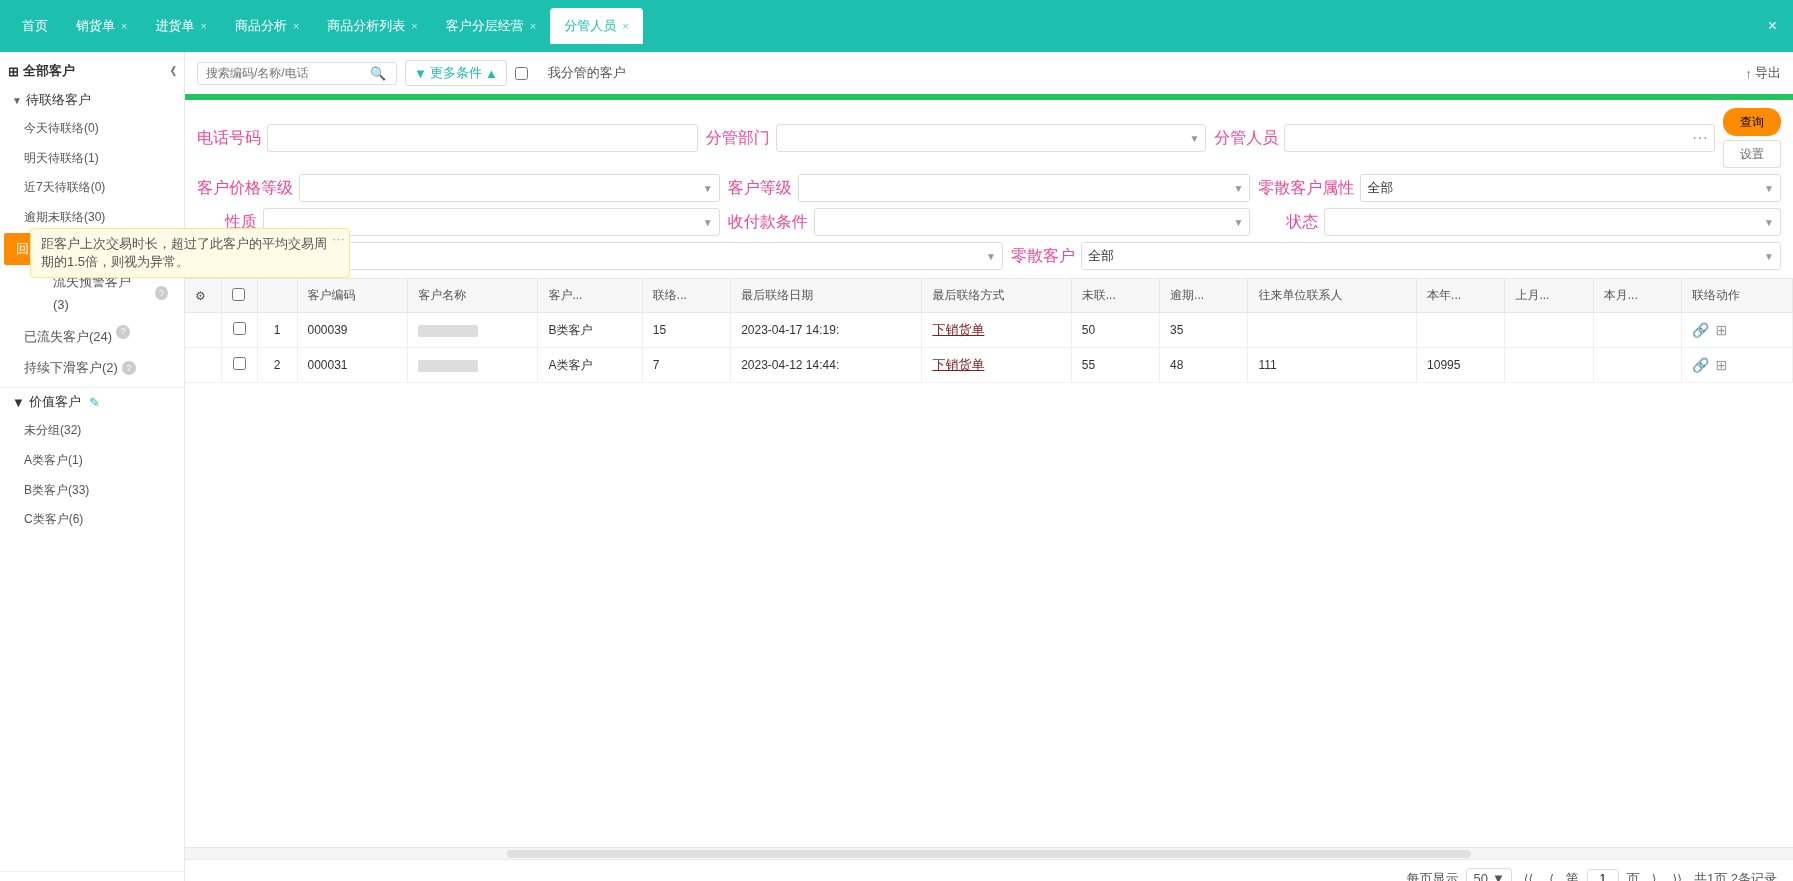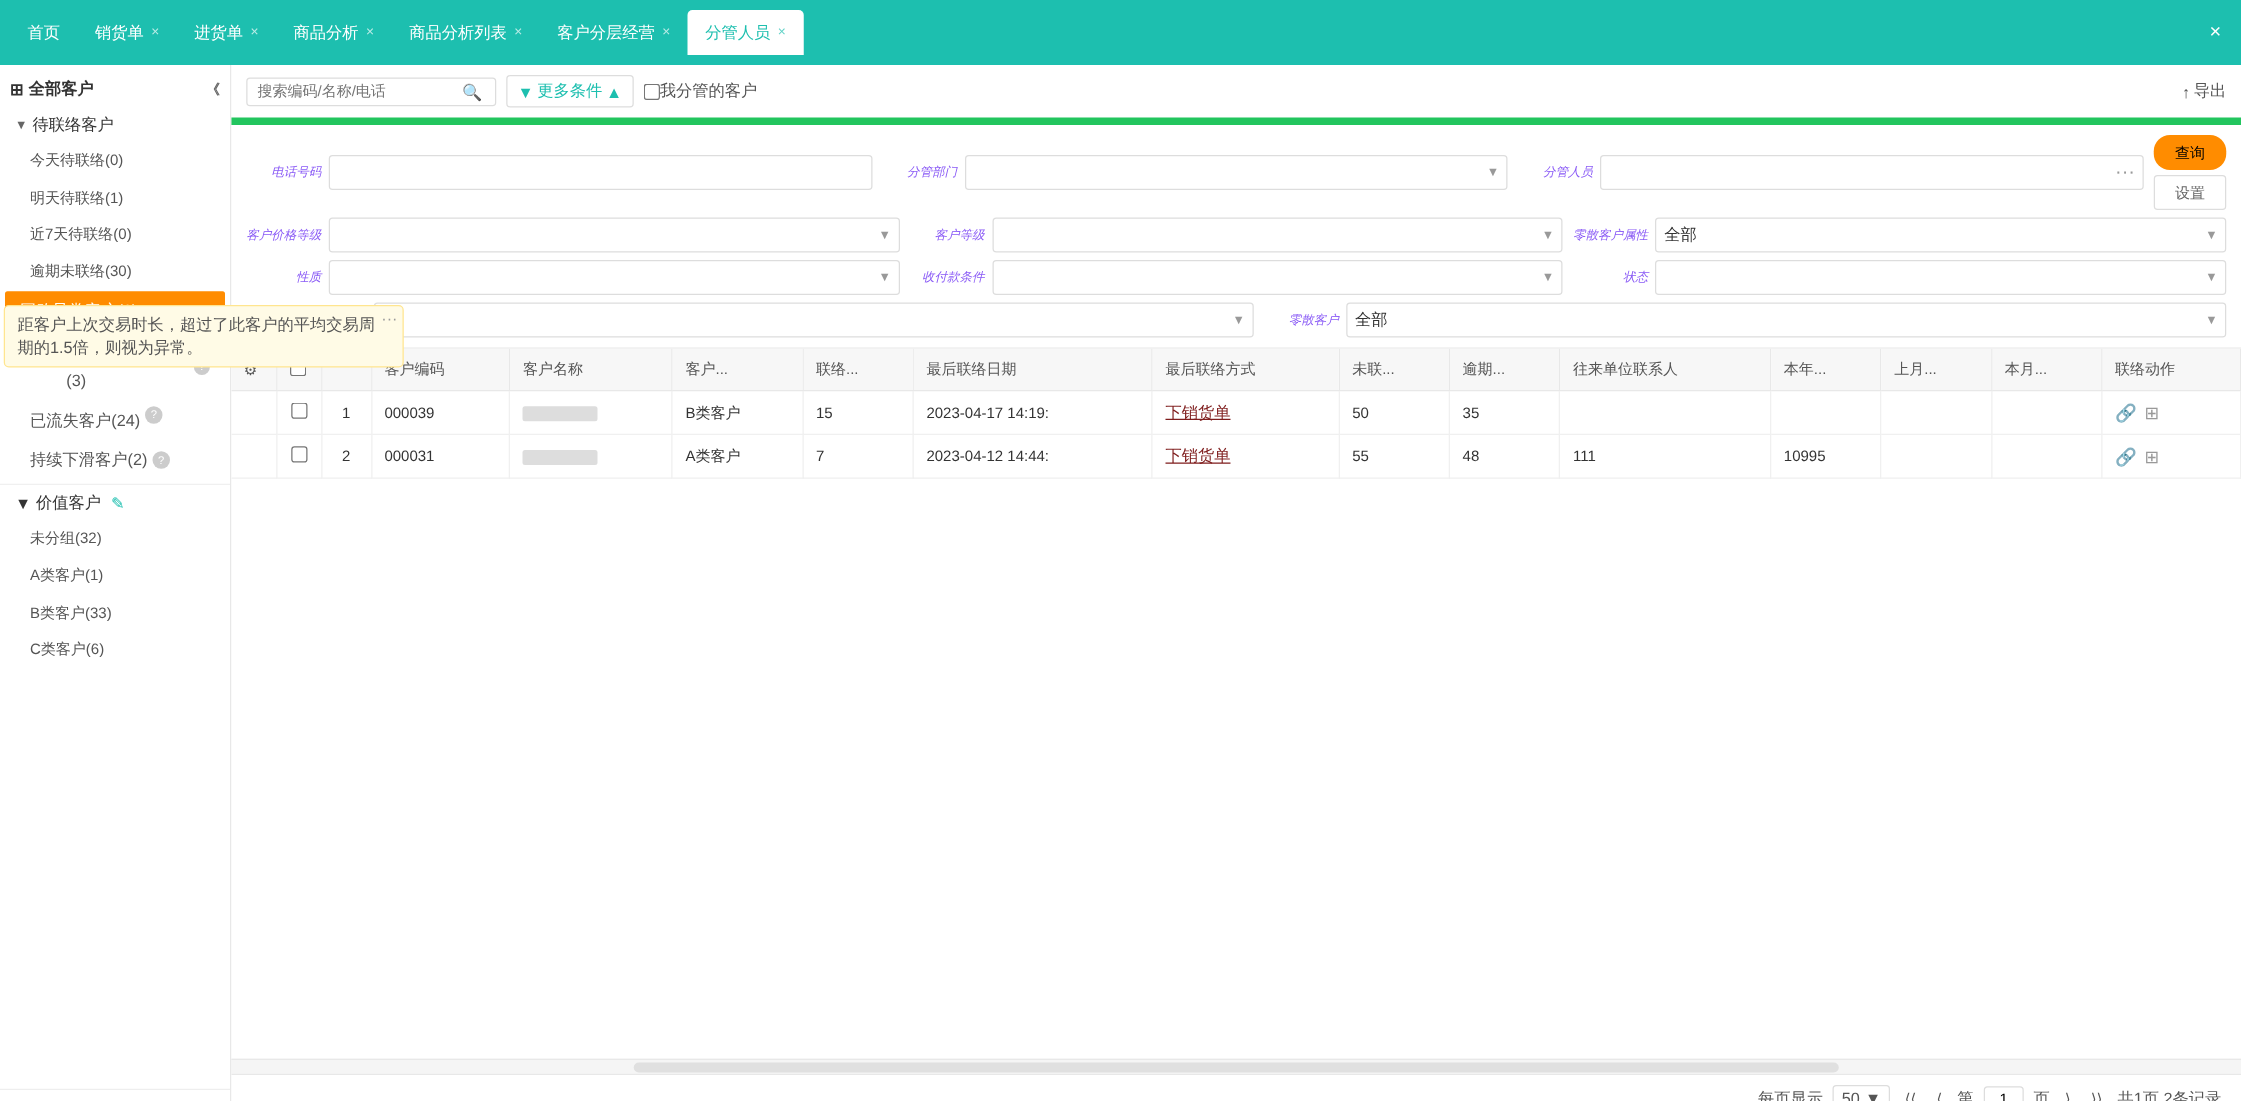--- a/index.html
+++ b/index.html
@@ -128,30 +128,29 @@
       border-top: 1px solid #eee;
       padding: 6px;
       display: flex;
       justify-content: center;
     }
 
     
     .tooltip-box {
       position: absolute;
       top: 228px;
-      left: 3px;
+      left: 30px;
       background: #fffbe6;
       border: 1px solid #ffe58f;
       border-radius: 4px;
       padding: 6px 10px;
       font-size: 12px;
       color: #555;
       z-index: 100;
       max-width: 320px;
-      margin-top: 16px;
     }
 
     
     .content-area {
       flex: 1;
       display: flex;
       flex-direction: column;
       overflow: hidden;
       background: #f5f5f5;
     }
@@ -189,21 +188,21 @@
       color: #1dbfaf;
       cursor: pointer;
       font-size: 12px;
       padding: 3px 8px;
       border: 1px solid #ddd;
       border-radius: 3px;
     }
     .filter-checkbox {
       display: flex;
       align-items: center;
-      gap: 0;
+      gap: 20px;
       font-size: 12px;
       color: #555;
     }
     .filter-spacer { flex: 1; }
     .export-btn {
       display: flex;
       align-items: center;
       gap: 3px;
       color: #555;
       cursor: pointer;
@@ -223,26 +222,25 @@
       gap: 8px;
     }
     .filter-row:last-child { margin-bottom: 0; }
     .filter-field {
       display: flex;
       align-items: center;
       flex: 1;
       gap: 6px;
     }
     .filter-label {
-      color: #8b5cf6;
-      font-size: 10px;
+      color: #ec4899;
+      font-size: 16px;
       white-space: nowrap;
       min-width: 60px;
       text-align: right;
-      font-style: italic;
     }
     .filter-input {
       flex: 1;
       border: 1px solid #ddd;
       border-radius: 3px;
       padding: 3px 6px;
       font-size: 12px;
       color: #333;
       height: 28px;
     }

